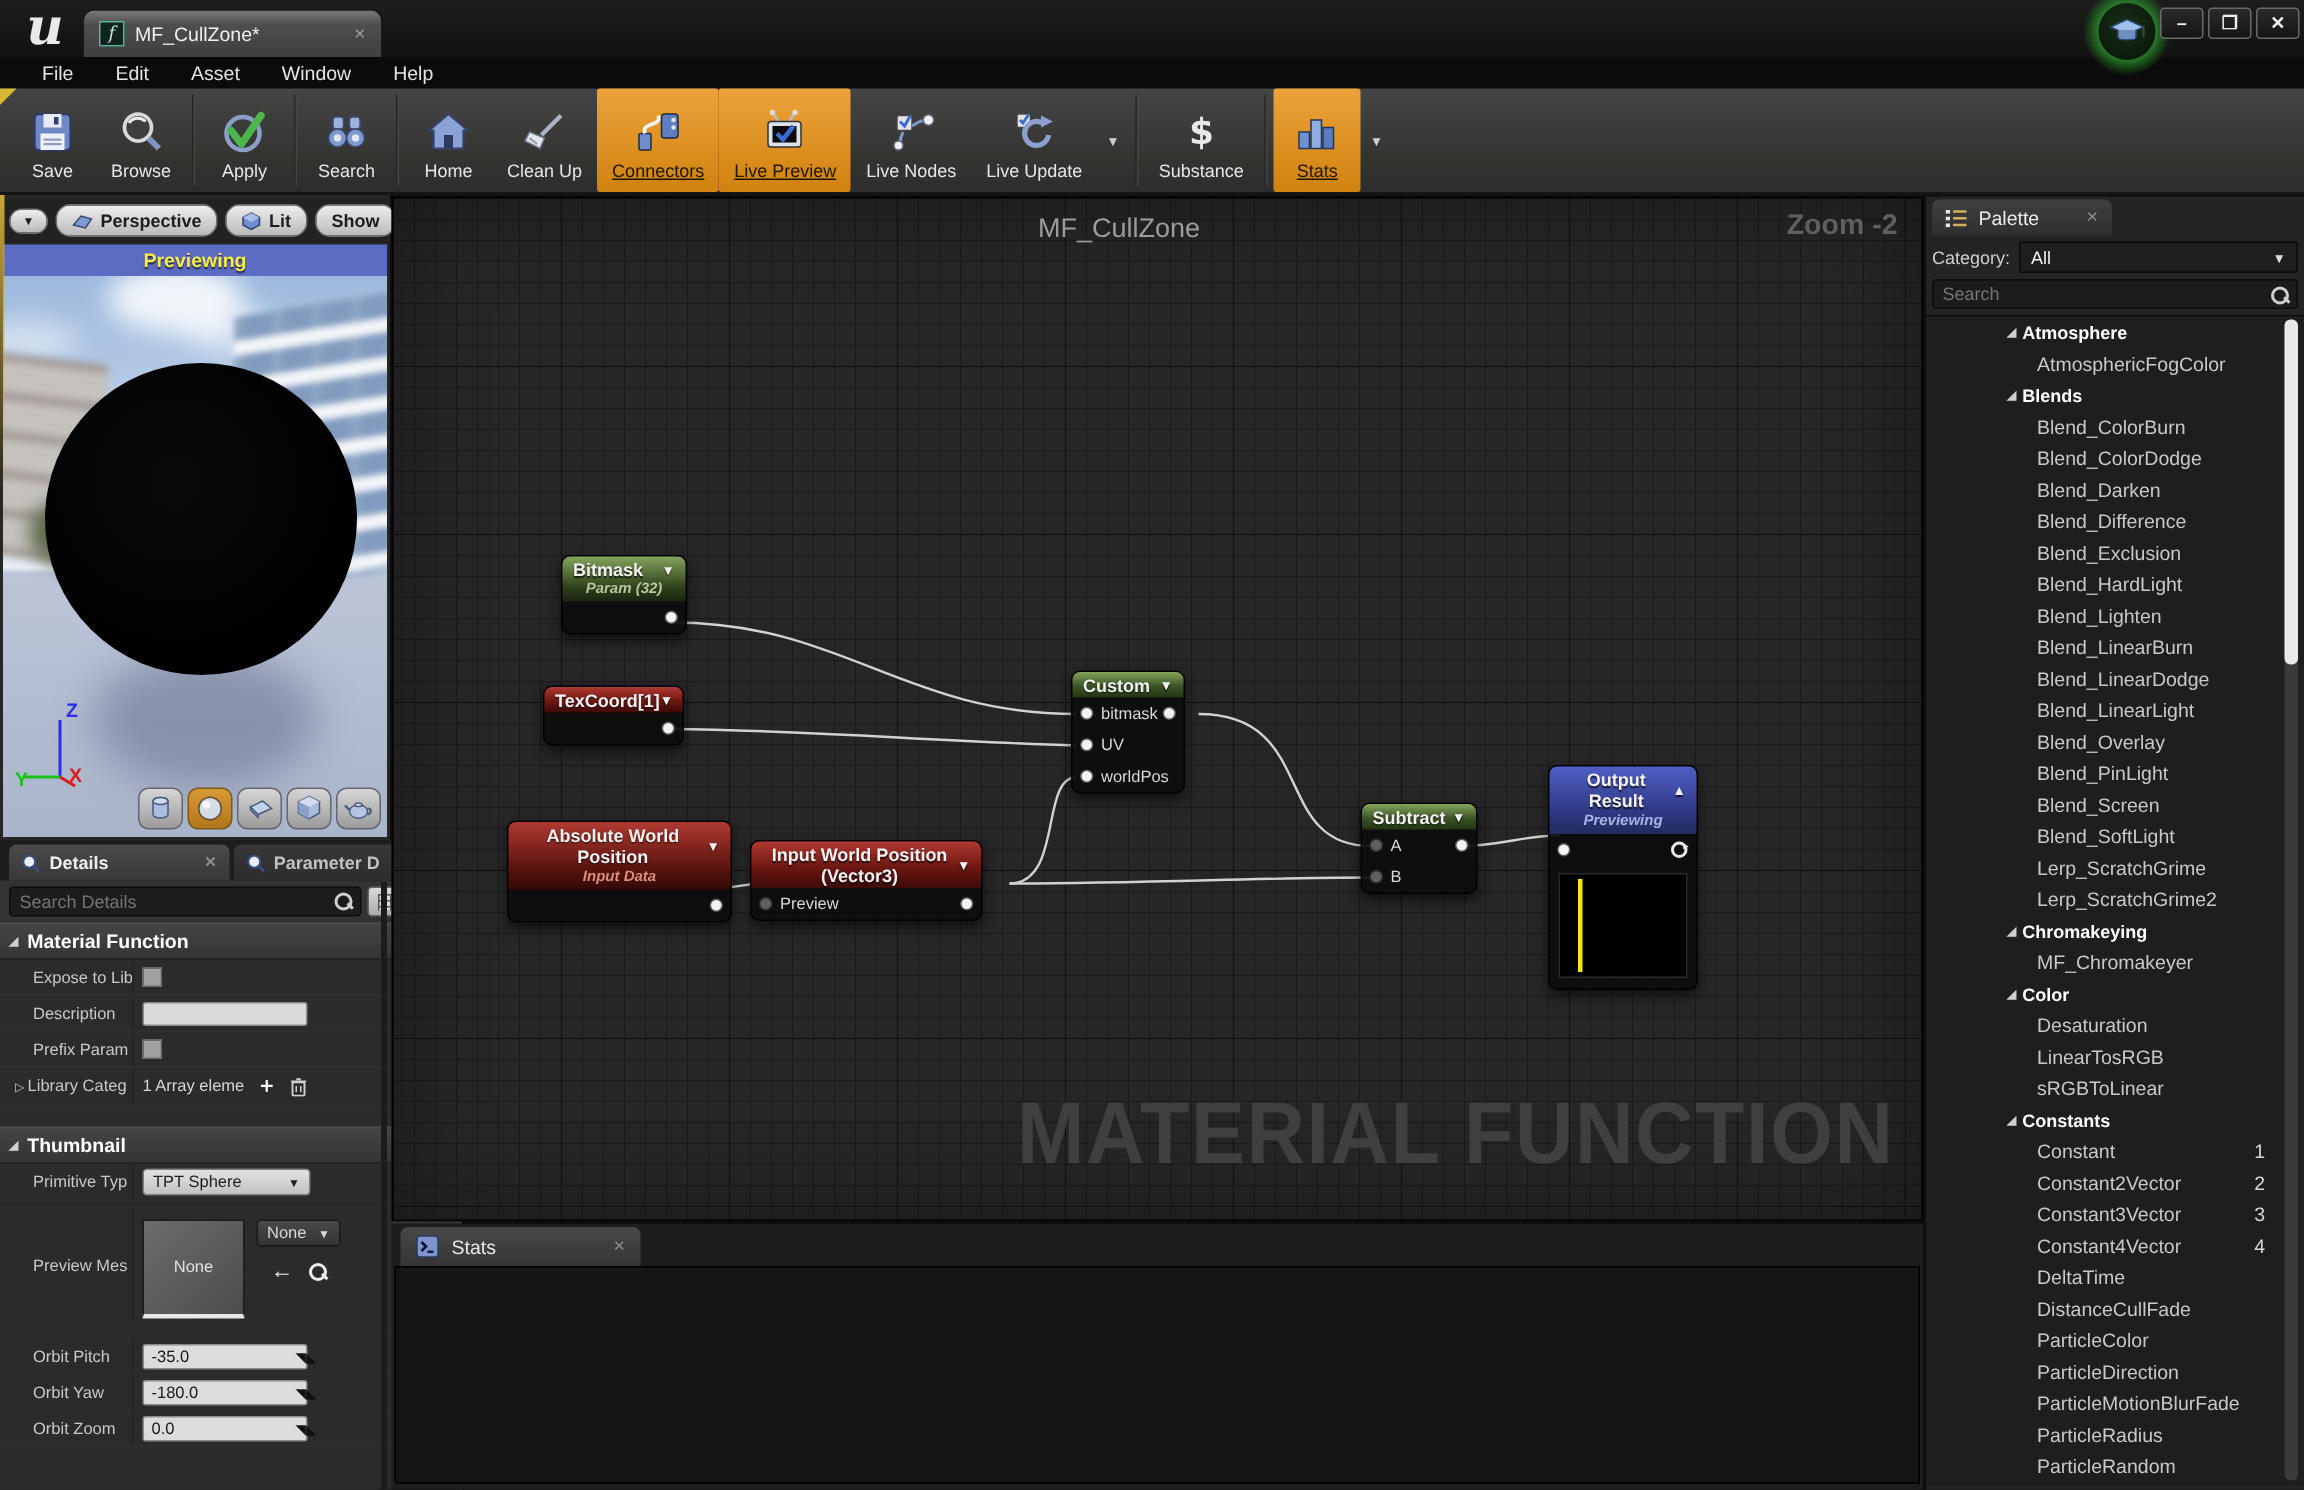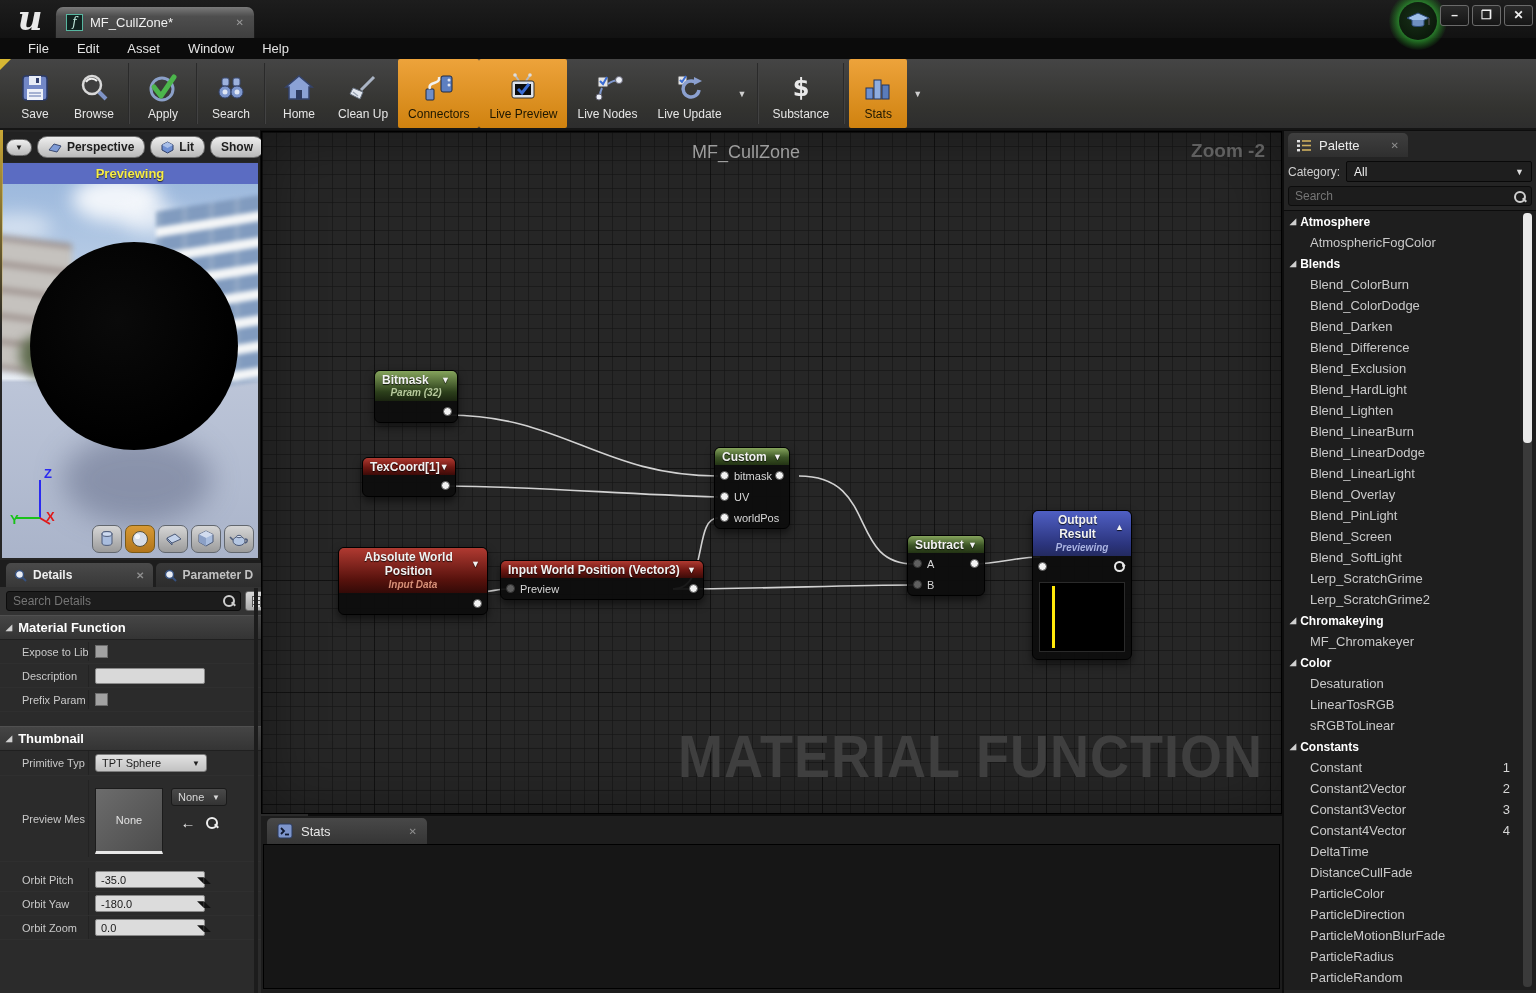--- a/index.html
+++ b/index.html
@@ -29,21 +29,21 @@
   #menubar { left:0; top:38px; width:1536px; height:21px; background:#0b0b0b; display:flex; align-items:center;
     padding-left:14px; gap:0; }
   .menu-item { color:#e4e4e4; font-size:13px; padding:0 14px; }
 
   
   #toolbar { left:0; top:59px; width:1536px; height:71px; background:linear-gradient(#454545,#333330 70%,#2d2d2d);
     border-bottom:2px solid #151515; display:flex; align-items:stretch; padding-left:6px; }
   #toolbar-wedge { left:0; top:59px; width:0; height:0; border-top:11px solid #d8b833; border-right:11px solid transparent; z-index:5; }
   .tbtn { display:flex; flex-direction:column; align-items:center; justify-content:flex-end; gap:3px;
     padding:5px 10px 7px; min-width:58px; color:#e6e6e6; font-size:12px; }
-  .tbtn.active { background:linear-gradient(#eda33b,#d0820f); color:#1c1600; border-radius:2px; }
+  .tbtn.active { background:linear-gradient(#eda33b,#d0820f); color:#1c1600; border-radius:2px;text-decoration:underline; }
   .tbtn svg { width:32px; height:32px; }
   .tsep { width:2px; margin:4px 4px; background:linear-gradient(90deg,#1e1e1e,#4e4e4e); }
   .dd-arrow { align-self:center; color:#cfcfcf; font-size:9px; padding:0 6px; }
 
   
   #left { left:0; top:130px; width:260px; height:863px; background:#262626; }
   #left-accent { left:0; top:130px; width:3px; height:200px; z-index:9;
     background:linear-gradient(#c9a736, rgba(140,110,30,0)); }
   #vp-toolbar { left:2px; top:132px; width:256px; height:30px; background:#222; display:flex; gap:5px;
     align-items:center; padding:0 4px; }
@@ -157,21 +157,21 @@
   #palette { left:1284px; top:131px; width:252px; height:862px; background:#242424; }
   #palette-tab { display:flex; align-items:center; gap:7px; width:120px; height:24px; margin:2px 0 0 4px;
     background:linear-gradient(#3f3f3f,#2f2f2f); border-radius:5px 5px 0 0; padding:0 9px; color:#ececec;
     font-size:13px; }
   #pal-cat-row { display:flex; align-items:center; gap:6px; padding:4px 4px; }
   #pal-cat-label { color:#cfcfcf; font-size:12px; }
   .pal-dropdown { flex:1; background:#1e1e1e; border:1px solid #090909; border-radius:2px; color:#f0f0f0;
     font-size:12px; padding:2px 7px; display:flex; justify-content:space-between; align-items:center; height:21px; }
   #pal-search-row { padding:0 4px 4px; position:relative; }
   #pal-list { position:relative; height:780px; overflow:hidden; background:#1e1e1e; border-top:1px solid #0c0c0c; }
-  .pal-row { display:flex; align-items:center; height:21px; padding:0 26px 0 26px; color:#c9c9c9; font-size:13px; }
+  .pal-row { display:flex; align-items:center; height:21px; padding:0 26px 0 26px; color:#c9c9c9; font-size:13px;margin-left:48px; }
   .pal-row.header { padding-left:6px; color:#fff; font-weight:bold; font-size:12px; }
   .pal-row.header:before { content:"◢"; font-size:8px; margin-right:4px; color:#cfcfcf; }
   .pal-num { margin-left:auto; color:#d6d6d6; }
   #pal-scroll-track { position:absolute; right:4px; top:2px; width:9px; height:774px; background:#3a3a3a; border-radius:4px; }
   #pal-scroll-thumb { position:absolute; right:0px; top:0px; width:9px; height:230px; background:#e9e9e9; border-radius:4px; }
 
   .mag { display:inline-block; width:12px; height:12px; position:relative; }
   .mag:before { content:""; position:absolute; left:0; top:0; width:8px; height:8px; border:2px solid currentColor; border-radius:50%; }
   .mag:after { content:""; position:absolute; left:8px; top:8px; width:5px; height:2px; background:currentColor; transform:rotate(45deg); }
   .eye-caret { color:#cfcfcf; font-size:8px; }
@@ -474,20 +474,34 @@
     <div class="dval">
         <input class="lt-field" style="">
       </div>
   </div>
   <div class="drow">
     <div class="dlabel">Prefix Param</div>
     <div class="dval">
         <div class="checkbox"></div>
       </div>
   </div>
+  <div class="drow">
+    <div class="dlabel exp"><span style="font-size:8px;color:#ccc">▷ </span><span>Library Categ</span></div>
+    <div class="dval">
+      <span>1 Array eleme</span>
+      <span style="color:#fff;font-weight:bold;font-size:14px">＋</span>
+      <svg width="12" height="13" viewBox="0 0 12 13">
+          <rect x="2" y="3.5" width="8" height="9" rx="1" fill="none" stroke="#cfcfcf" stroke-width="1.3"></rect>
+          <line x1="1" y1="3" x2="11" y2="3" stroke="#cfcfcf" stroke-width="1.3"></line>
+          <line x1="4.5" y1="1.5" x2="7.5" y2="1.5" stroke="#cfcfcf" stroke-width="1.3"></line>
+          <line x1="4.5" y1="6" x2="4.5" y2="10" stroke="#cfcfcf"></line>
+          <line x1="7.5" y1="6" x2="7.5" y2="10" stroke="#cfcfcf"></line>
+        </svg>
+    </div>
+  </div>
 
   <div class="sect-head" style="margin-top:14px">
     <span class="sect-tri">◢</span>
     <span>Thumbnail</span>
   </div>
   <div class="drow">
     <div class="dlabel">Primitive Typ</div>
     <div class="dval">
       <div class="lt-dropdown">
         <span>TPT Sphere</span>
@@ -603,21 +617,21 @@
           <span>Absolute World Position</span>
           <span class="tri">▼</span>
         </div>
       <div class="gsub red">Input Data</div>
     </div>
     <div class="pin-row">
         <span class="pin out-abs"></span>
       </div>
   </div>
 
-  <div class="gnode" style="left:238px;top:428px;width:204px">
+  <div class="gnode" style="left:238px;top:428px;width:155px">
     <div class="gh red">
         <span>Input World Position (Vector3)</span>
         <span class="tri">▼</span>
       </div>
     <div class="pin-row">
         <span class="pin gray"></span>
         <span>Preview</span>
         <span class="pin out-abs"></span>
       </div>
   </div>

